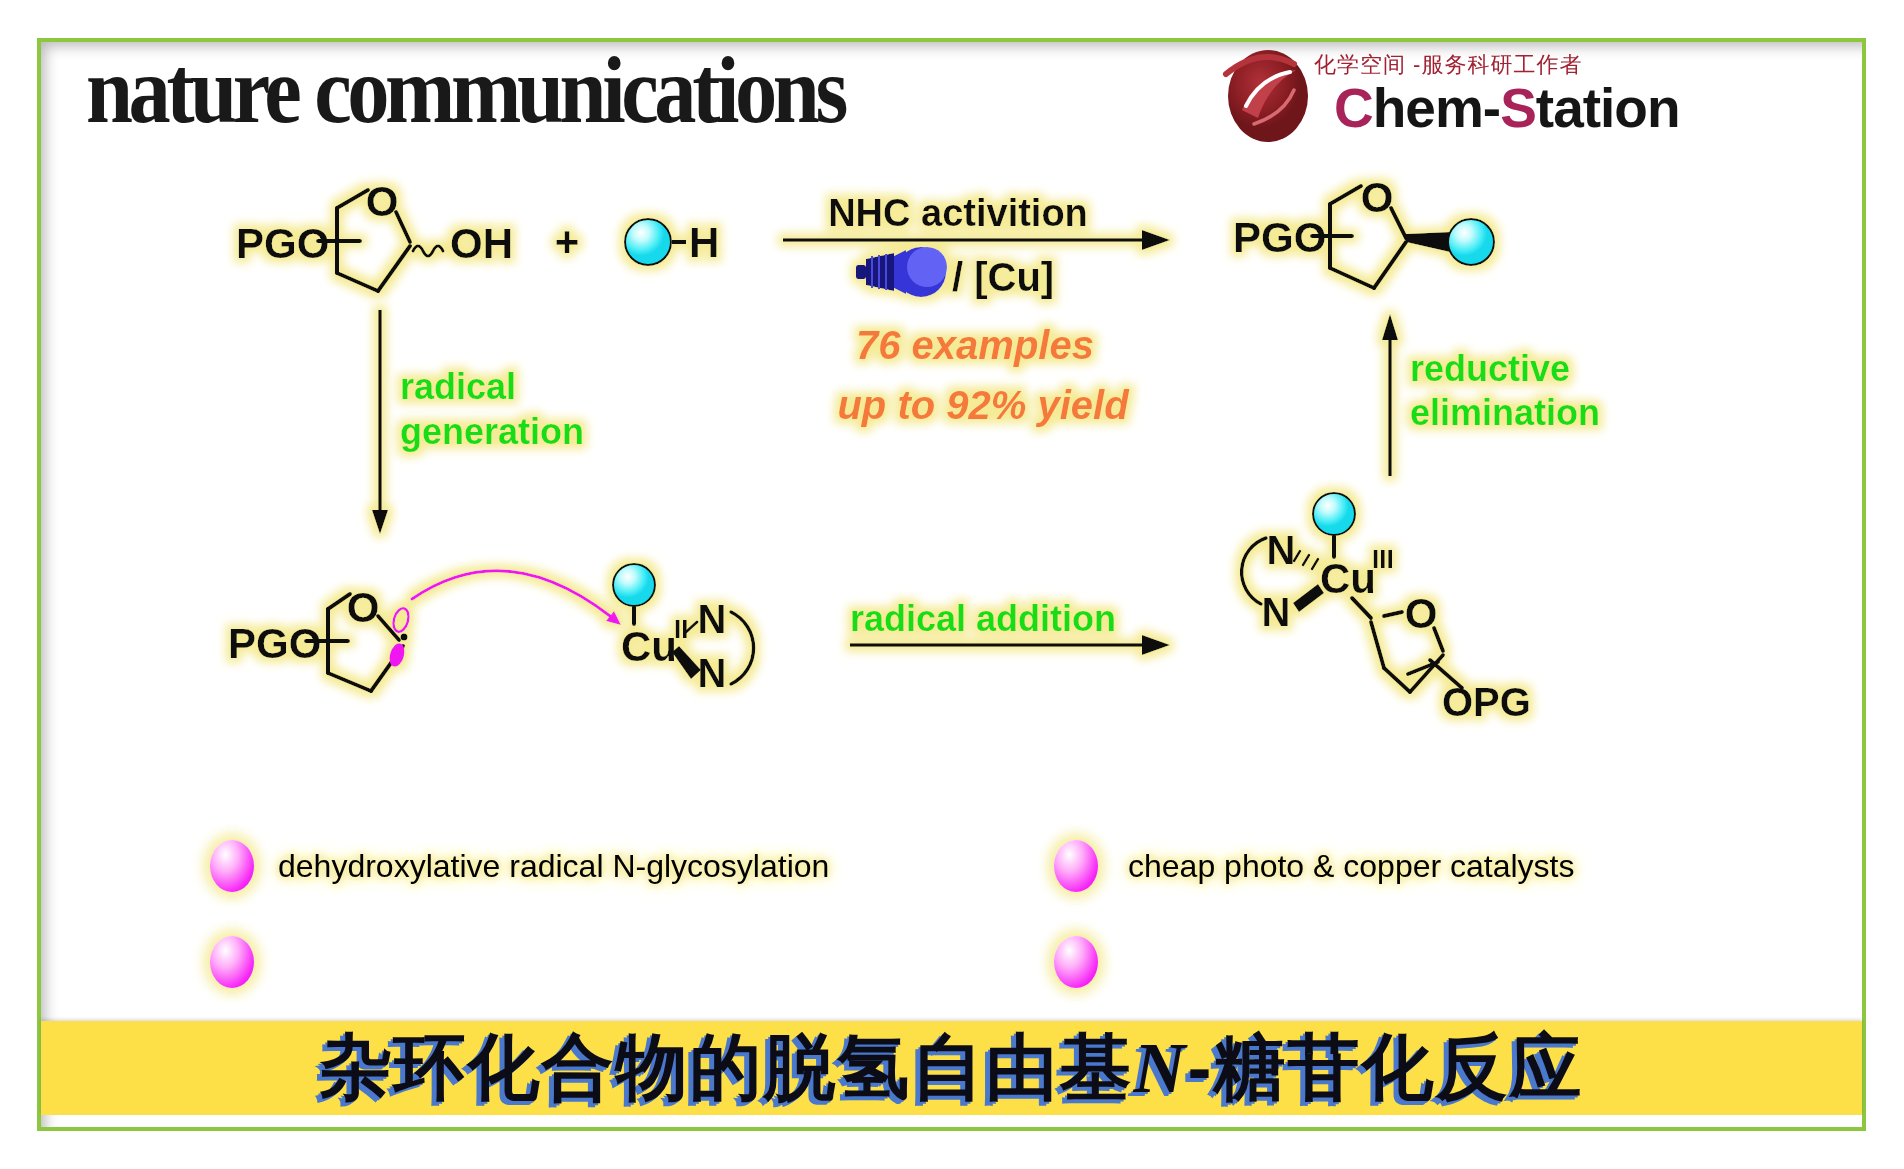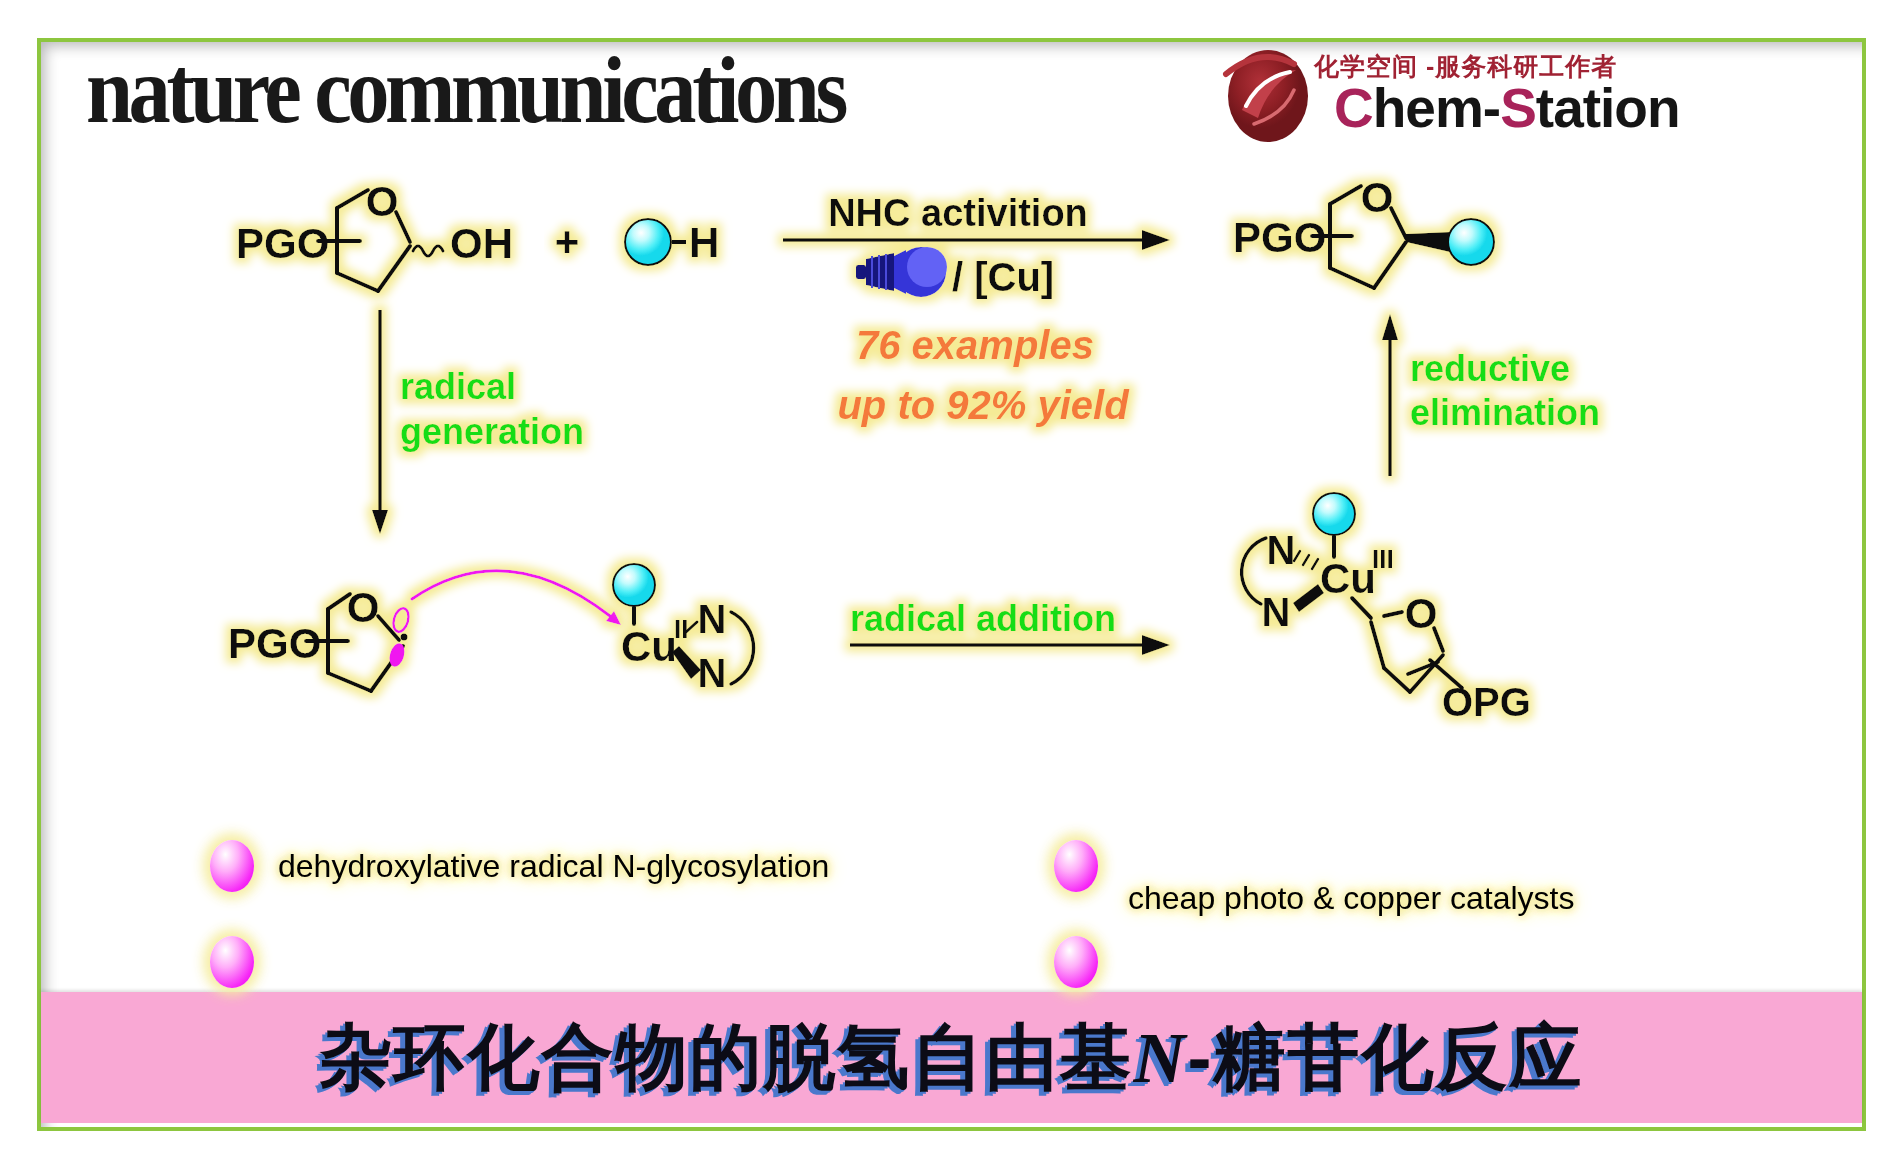--- a/index.html
+++ b/index.html
@@ -1,32 +1,32 @@
 <!DOCTYPE html>
 <html><head>
 <meta charset="utf-8">
 <style>
   html,body{margin:0;padding:0;background:#ffffff;}
   #stage{position:relative;width:1904px;height:1169px;background:#ffffff;overflow:hidden;
          font-family:"Liberation Sans",sans-serif;}
   
   .panel{position:absolute;left:37px;top:38px;width:1829px;height:1093px;box-sizing:border-box;
          border:4px solid #8dc63f;box-shadow:inset 9px 9px 14px -5px rgba(0,0,0,.28);}
-  .footer-bar{position:absolute;left:0;right:0;bottom:4px;height:131px;background:#f9a8d4;
+  .footer-bar{position:absolute;left:0;right:0;bottom:12px;height:94px;background:#fde047;
               display:flex;align-items:center;justify-content:center;
               box-shadow:0 -2px 3px rgba(0,0,0,.12);}
   .footer-title{font-size:72px;font-weight:bold;color:#0c0c16;letter-spacing:2px;white-space:nowrap;
                 text-shadow:-5px 4px 0 #4a78cc,-2px 2px 0 #4a78cc;}
   .footer-title .nital{font-family:"Liberation Serif",serif;font-style:italic;}
   
   .journal{position:absolute;left:86px;top:34px;font-family:"Liberation Serif",serif;
            font-weight:900;font-size:96px;letter-spacing:-5px;color:#191919;white-space:nowrap;
            transform:scaleX(.88);transform-origin:left top;}
   .cslogo{position:absolute;left:1222px;top:40px;width:650px;height:110px;}
-  .cslogo .tagline{position:absolute;left:92px;top:10px;font-size:25px;font-weight:bold;
+  .cslogo .tagline{position:absolute;left:92px;top:10px;font-size:22px;font-weight:normal;
                    color:#a02233;letter-spacing:1px;white-space:nowrap;}
   .cslogo .csname{position:absolute;left:112px;top:36px;font-size:55px;font-weight:800;
                   letter-spacing:-1px;color:#151515;white-space:nowrap;}
   .cslogo .csname .crimson{color:#a8235a;}
   .csmark{position:absolute;left:0;top:4px;}
   
   svg text{font-family:"Liberation Sans",sans-serif;font-weight:bold;fill:#111;}
   .fs42{font-size:42px}.fs40{font-size:40px}.fs38{font-size:38px}.fs36{font-size:36px}.fs26{font-size:26px}
   .green{fill:#16dd16;}
   .orange{fill:#f4793a;font-style:italic;font-size:40px;}
@@ -222,17 +222,17 @@
       <text class="fs40" x="1442" y="716">OPG</text>
     </g>
   </svg>
 
   <div class="bullet-sphere" style="left:210px;top:840px;"></div>
   <div class="bullet-text" style="left:278px;top:840px;line-height:52px;">dehydroxylative radical N-glycosylation</div>
 
   <div class="bullet-sphere" style="left:210px;top:936px;"></div>
 
   <div class="bullet-sphere" style="left:1054px;top:840px;"></div>
-  <div class="bullet-text" style="left:1128px;top:840px;line-height:52px;margin-top:32px;">cheap photo &amp; copper catalysts</div>
+  <div class="bullet-text" style="left:1128px;top:840px;line-height:52px;">cheap photo &amp; copper catalysts</div>
 
   <div class="bullet-sphere" style="left:1054px;top:936px;"></div>
 
 </div>
 
 </body></html>

